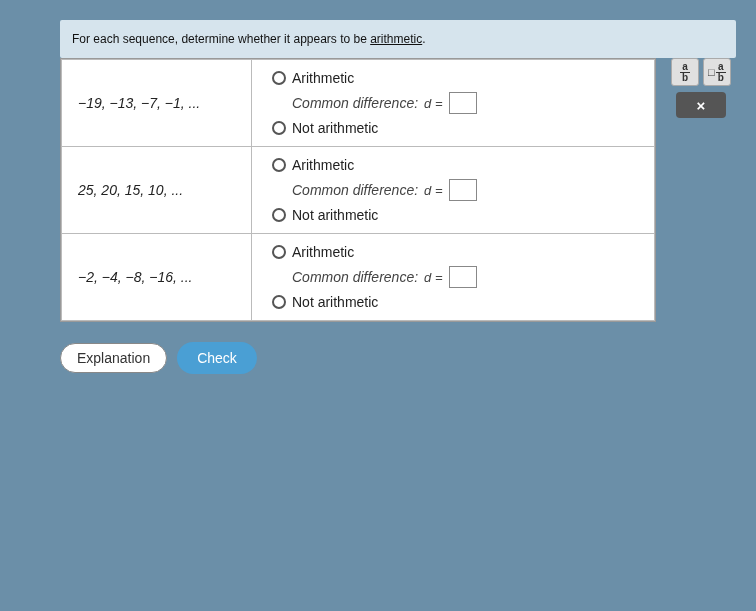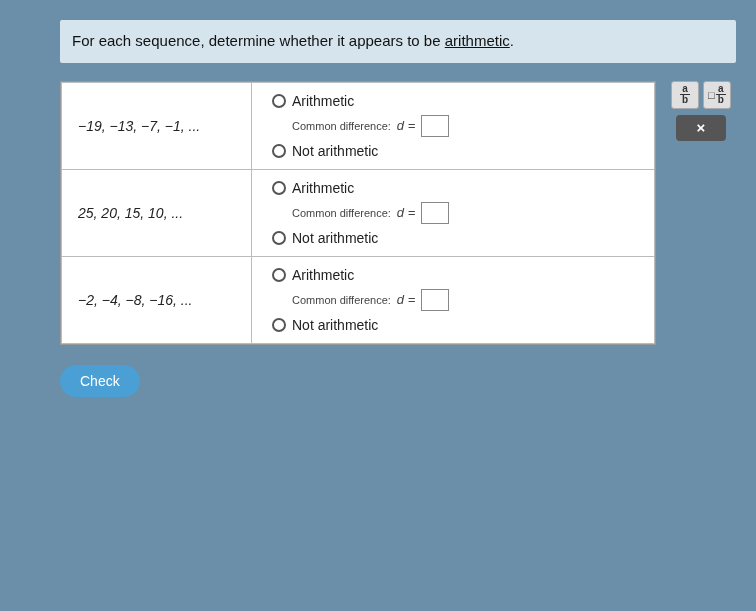--- a/index.html
+++ b/index.html
@@ -19,23 +19,22 @@
     .page-container {
       background-color: #6b8fa8;
       width: 756px;
       height: 611px;
       position: relative;
       padding: 20px 20px 0 60px;
     }
 
     .instructions {
       color: #111;
-      font-size: 15px;
+      font-size: 12px;
       line-height: 1.5;
-      margin-bottom: 18px;
       background: #d6e4ed;
       padding: 10px 12px;
       border-radius: 2px;
     }
 
     .instructions u {
       text-decoration: underline;
     }
 
     .main-area {
@@ -102,21 +101,22 @@
     .common-diff-row {
       display: flex;
       align-items: center;
       gap: 6px;
       margin-left: 20px;
       font-size: 13px;
       color: #444;
     }
 
     .common-diff-label {
-      font-size: 11px;
+      font-style: italic;
+      font-size: 14px;
       text-align: right;
     }
 
     .d-equals {
       font-style: italic;
       font-size: 13px;
     }
 
     .input-box {
       width: 28px;
@@ -317,16 +317,17 @@
             </div>
           </div>
         </div>
       </div>
       <button class="close-btn">×</button>
     </div>
 
   </div>
 
   <div class="bottom-area">
+    <button class="explanation-btn">Explanation</button>
     <button class="check-btn">Check</button>
   </div>
 
 </div>
 
 </body></html>

